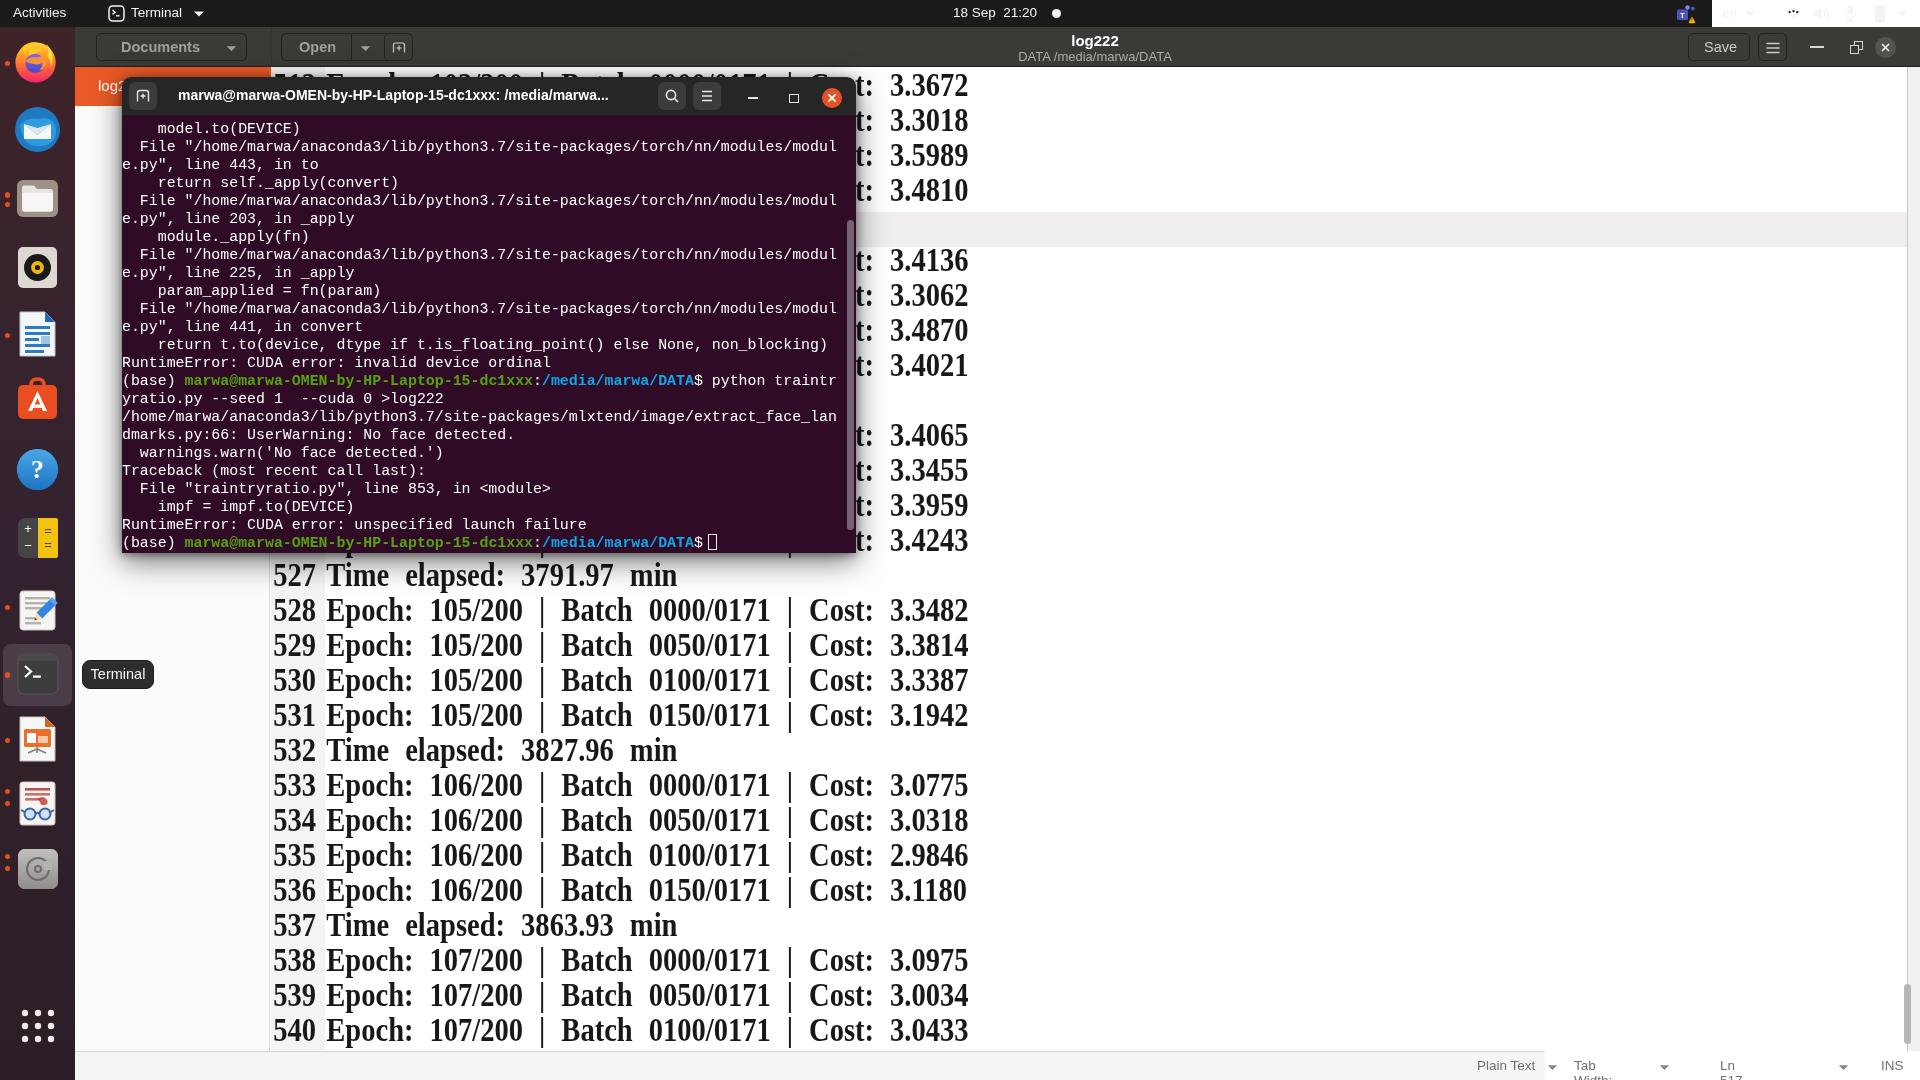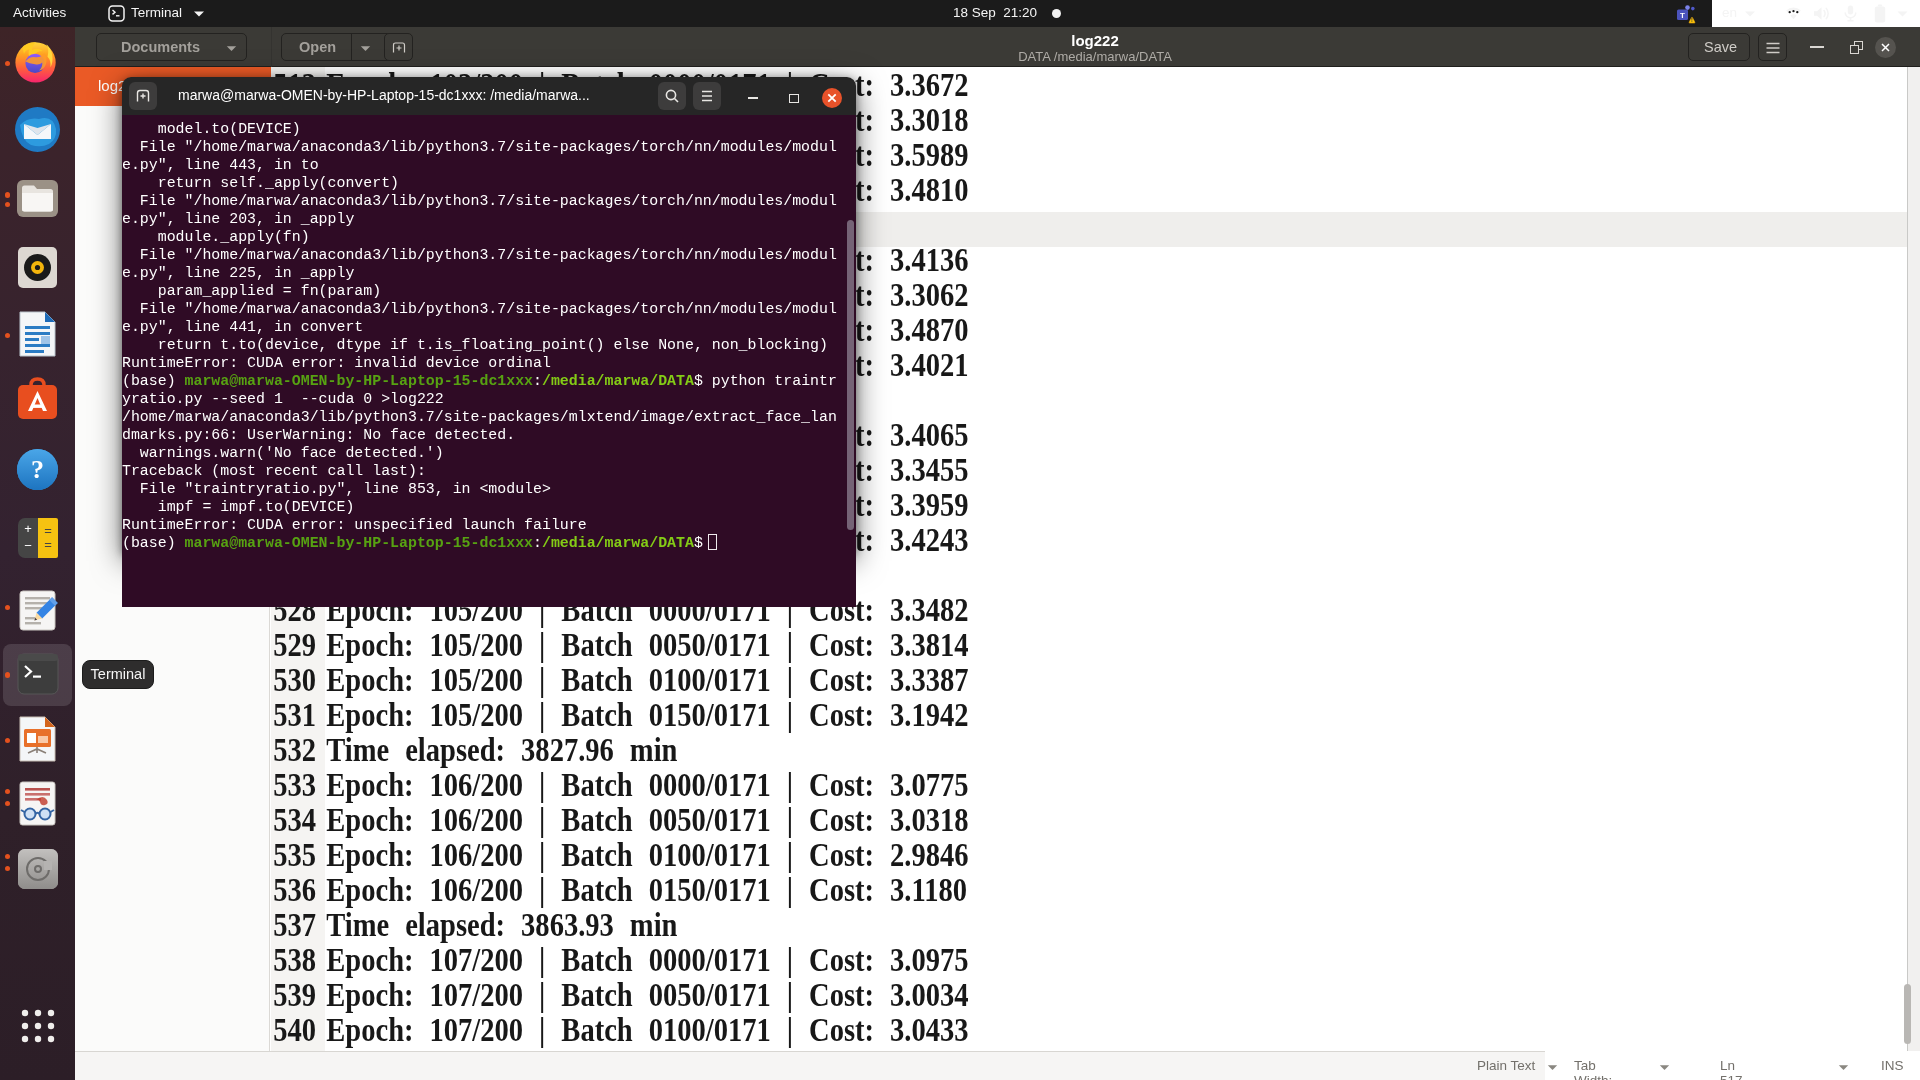--- a/index.html
+++ b/index.html
@@ -34,26 +34,26 @@
   #vscroll-thumb { position:absolute; left:1904px; top:984px; width:7px; height:60px; background:#b9b7b4; border-radius:4px; }
 
   
   #statusbar { position:absolute; left:75px; top:1051px; width:1470px; height:29px;
     background:#f6f5f4; border-top:1px solid #d8d6d2; color:#73706b; font-size:13.5px; }
 
   
   #term { position:absolute; left:122px; top:77px; width:734px; height:476px;
     border-radius:9px 9px 0 0; box-shadow:0 8px 30px rgba(0,0,0,0.55), 0 2px 8px rgba(0,0,0,0.4); }
   #termbar { position:absolute; left:0; top:0; width:734px; height:38px; background:#262626; border-radius:9px 9px 0 0; }
-  #termbody { position:absolute; left:0; top:38px; width:734px; height:492px; background:#2f0b25; }
+  #termbody { position:absolute; left:0; top:38px; width:734px; height:438px; background:#2f0b25; }
   #termtext { position:absolute; left:0px; top:5px; white-space:pre;
     font-family:"Liberation Mono", monospace; font-size:14.9px; line-height:18px; color:#ffffff; }
   #termtext b { font-weight:bold; }
   .tg { color:#57a212; }
-  .tb { color:#84cc16; }
+  .tb { color:#0ea5e9; }
   .tbtn { position:absolute; top:5px; width:28px; height:28px; background:#3d3c3c; border-radius:6px; }
 
   #cursor { display:inline-block; width:9.5px; height:15.5px; border:1.7px solid #efeaed; vertical-align:-2.5px; margin-left:5px; }
   #termscroll { position:absolute; left:725px; top:105px; width:7px; height:310px; background:#8d8292; opacity:.75; border-radius:4px; }
 
   
   #tooltip { position:absolute; left:82px; top:660px; width:72px; height:29px; background:#2e2d2d;
     border:1px solid #1c1c1c; border-radius:8px; color:#f5f5f5; font-size:14.5px; text-align:center; line-height:27px; }
 </style>
 </head>
@@ -165,21 +165,21 @@
 <div id="term">
   <div id="termbar">
     <div class="tbtn" style="left:7px;">
       <svg width="28" height="28" viewBox="0 0 28 28">
           <g stroke="#e8e6e3" stroke-width="1.4" fill="none">
         <path d="M8.5 19.5 L8.5 11 Q8.5 8.5 11 8.5 L17 8.5 Q19.5 8.5 19.5 11 L19.5 19.5"></path>
         <path d="M14 11.5 v5 M11.5 14 h5"></path>
           </g>
         </svg>
     </div>
-    <div style="position:absolute;left:56px;top:10px;width:480px;color:#ffffff;font-size:14px;font-weight:normal;white-space:nowrap;overflow:hidden;">marwa@marwa-OMEN-by-HP-Laptop-15-dc1xxx: /media/marwa...</div>
+    <div style="position:absolute;left:56px;top:10px;width:480px;color:#ffffff;font-size:14px;font-weight:bold;white-space:nowrap;overflow:hidden;">marwa@marwa-OMEN-by-HP-Laptop-15-dc1xxx: /media/marwa...</div>
     <div class="tbtn" style="left:536px;">
       <svg width="28" height="28" viewBox="0 0 28 28">
           <g stroke="#e8e6e3" stroke-width="1.6" fill="none">
         <circle cx="13" cy="13" r="4.6"></circle>
             <path d="M16.5 16.5 L20 20"></path>
           </g>
         </svg>
     </div>
     <div class="tbtn" style="left:571px;">
       <svg width="28" height="28" viewBox="0 0 28 28">

